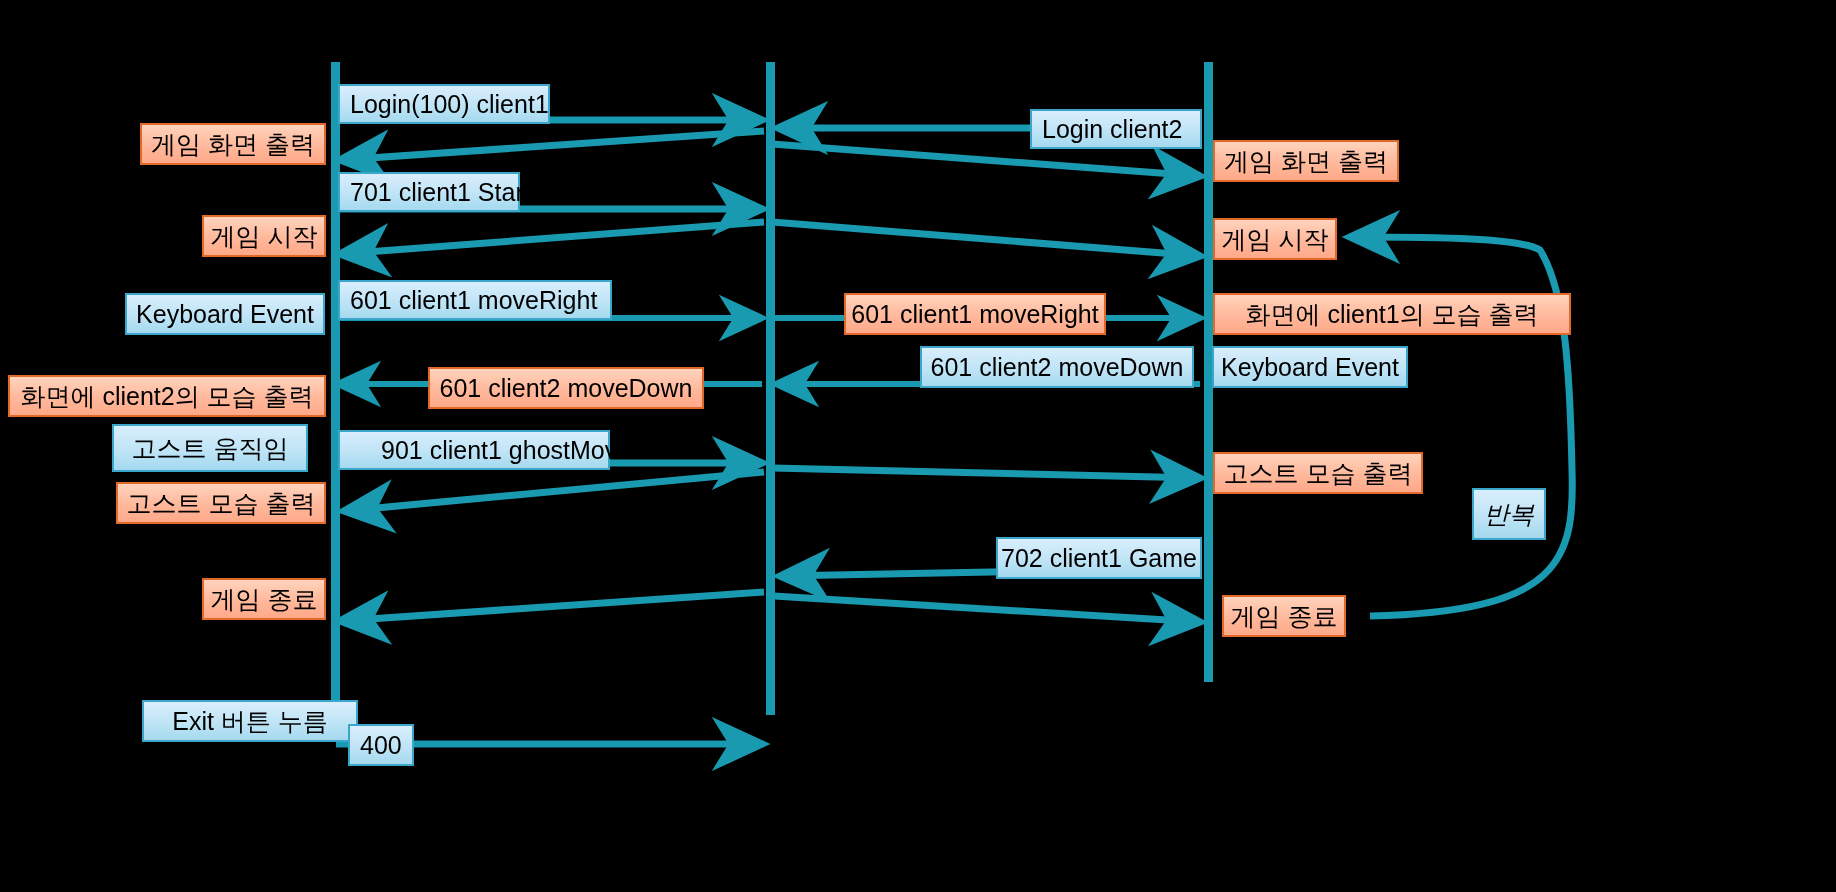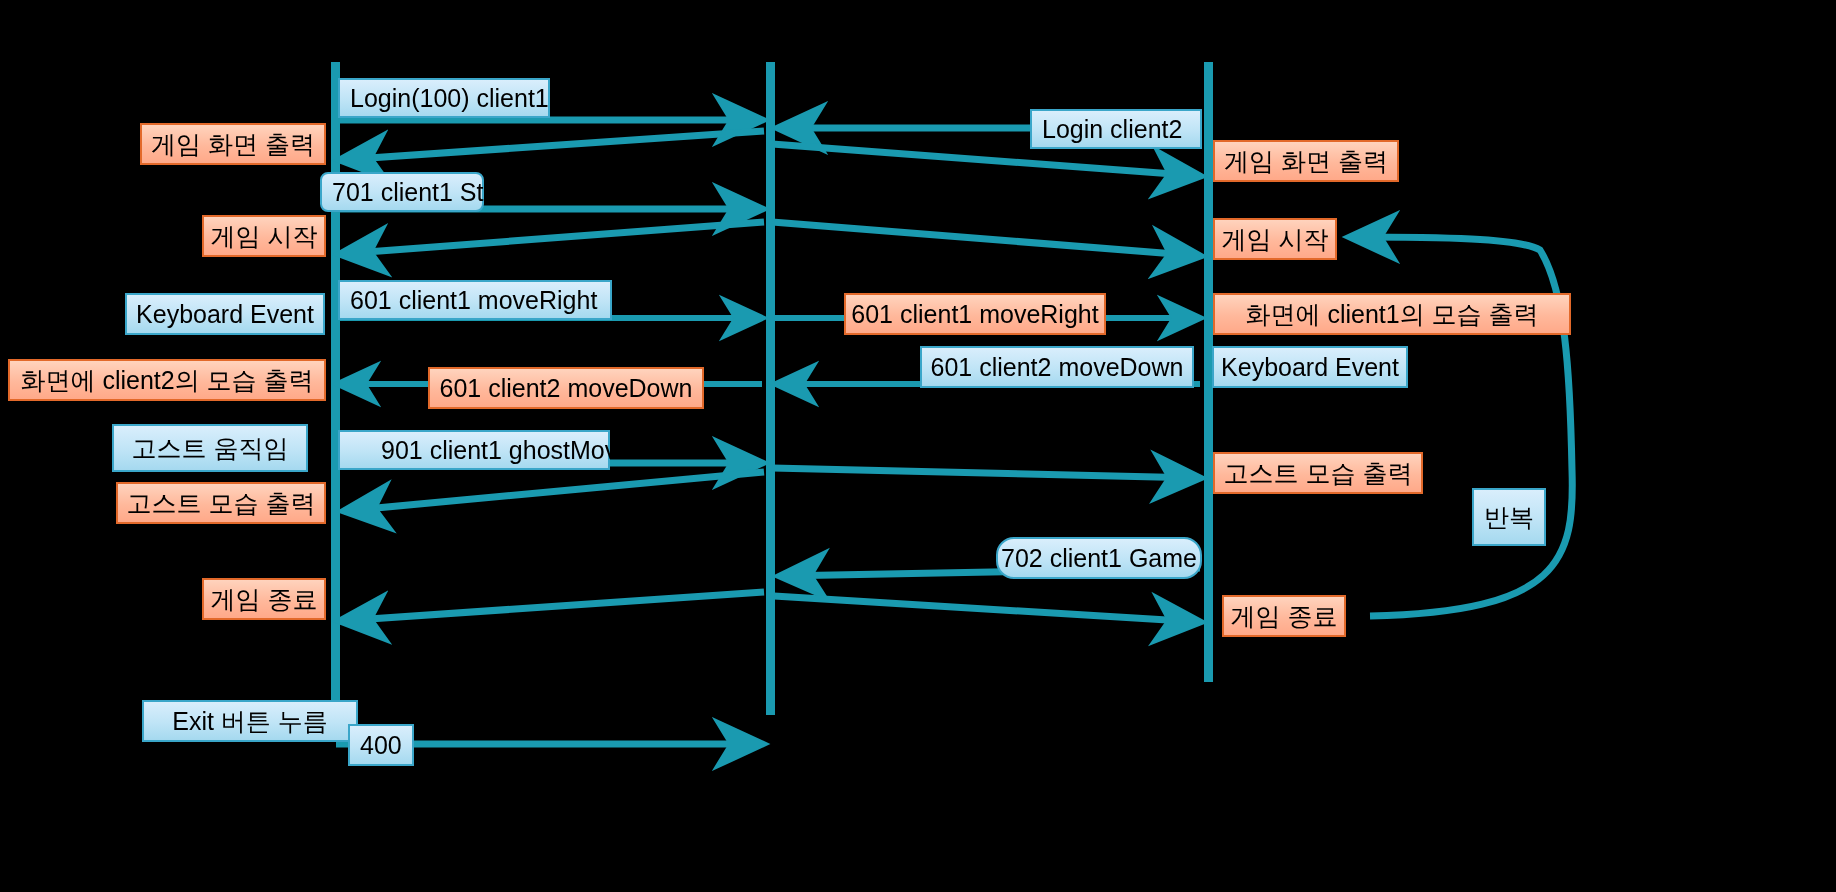--- a/index.html
+++ b/index.html
@@ -78,46 +78,46 @@
       <path d="M774,596 L1200,622" stroke-width="7"></path>
 
       <path d="M336,744 L762,744" stroke-width="7"></path>
 
       <path d="M1370,616 C1560,612 1575,560 1572,470
                C1570,370 1565,290 1540,250
                C1520,238 1440,237 1350,237" stroke-width="7"></path>
     </g>
   </svg>
 
-  <div class="box blue lead" style="left:338px;top:78px;width:212px;height:40px;">Login(100) client1</div>
+  <div class="box blue lead" style="left:338px;top:84px;width:212px;height:40px;">Login(100) client1</div>
   <div class="box blue lead" style="left:1030px;top:85px;width:172px;height:40px;margin-top:24px;">Login client2</div>
   <div class="box orange" style="left:140px;top:123px;width:186px;height:42px;">게임 화면 출력</div>
   <div class="box orange" style="left:1213px;top:140px;width:186px;height:42px;">게임 화면 출력</div>
 
-  <div class="box blue lead" style="left:320px;top:172px;width:164px;height:40px;border-radius:8px;">701 client1 Start</div>
+  <div class="box blue lead" style="left:338px;top:172px;width:182px;height:40px;">701 client1 Start</div>
   <div class="box orange" style="left:202px;top:215px;width:124px;height:42px;">게임 시작</div>
   <div class="box orange" style="left:1213px;top:218px;width:124px;height:42px;">게임 시작</div>
 
   <div class="box blue" style="left:125px;top:293px;width:200px;height:42px;">Keyboard Event</div>
   <div class="box blue lead" style="left:338px;top:280px;width:274px;height:40px;">601 client1 moveRight</div>
   <div class="box orange" style="left:844px;top:293px;width:262px;height:42px;">601 client1 moveRight</div>
   <div class="box orange" style="left:1213px;top:293px;width:358px;height:42px;">화면에 client1의 모습 출력</div>
 
-  <div class="box orange" style="left:8px;top:359px;width:318px;height:42px;">화면에 client2의 모습 출력</div>
+  <div class="box orange" style="left:8px;top:375px;width:318px;height:42px;">화면에 client2의 모습 출력</div>
   <div class="box orange" style="left:428px;top:367px;width:276px;height:42px;">601 client2 moveDown</div>
   <div class="box blue" style="left:920px;top:346px;width:274px;height:42px;">601 client2 moveDown</div>
   <div class="box blue" style="left:1212px;top:346px;width:196px;height:42px;">Keyboard Event</div>
 
   <div class="box blue" style="left:112px;top:424px;width:196px;height:48px;">고스트 움직임</div>
   <div class="box blue lead" style="left:338px;top:430px;width:272px;height:40px;padding-left:41px;">901 client1 ghostMove</div>
   <div class="box orange" style="left:1213px;top:452px;width:210px;height:42px;">고스트 모습 출력</div>
   <div class="box orange" style="left:116px;top:482px;width:210px;height:42px;">고스트 모습 출력</div>
 
-  <div class="box blue" style="left:996px;top:537px;width:206px;height:42px;border-radius:18px;">702 client1 Game</div>
+  <div class="box blue" style="left:996px;top:537px;width:206px;height:42px;">702 client1 Game</div>
   <div class="box orange" style="left:202px;top:578px;width:124px;height:42px;">게임 종료</div>
   <div class="box orange" style="left:1222px;top:595px;width:124px;height:42px;">게임 종료</div>
 
-  <div class="box blue" style="left:1472px;top:488px;width:74px;height:58px;">반복</div>
+  <div class="box blue" style="left:1472px;top:488px;width:74px;height:52px;font-style:italic;">반복</div>
 
   <div class="box blue" style="left:142px;top:700px;width:216px;height:42px;">Exit 버튼 누름</div>
   <div class="box blue lead" style="left:348px;top:700px;width:66px;height:42px;margin-top:24px;">400</div>
 
 </div>
 
 </body></html>

